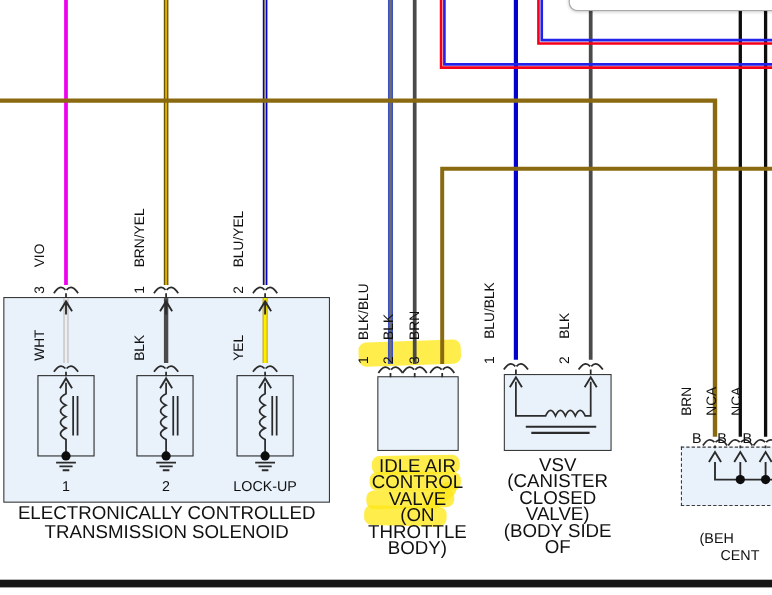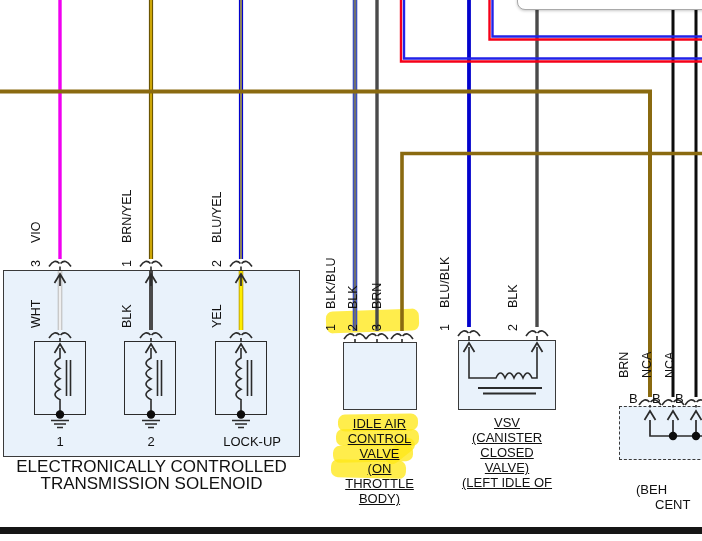--- a/index.html
+++ b/index.html
@@ -11,21 +11,21 @@
   .innerbox{position:absolute;border:1.4px solid #2b2b2b;box-sizing:border-box;z-index:1;}
   .dashedbox{position:absolute;background:#e9f2fb;border:1.7px dashed #3a3a3a;box-sizing:border-box;z-index:1;}
   .hl{position:absolute;border-radius:7px;opacity:.78;z-index:2;}
   svg.wires{position:absolute;left:0;top:0;z-index:3;}
   .txt{position:absolute;z-index:4;font-size:13px;line-height:15px;white-space:nowrap;}
   .vlabel{
     position:absolute;z-index:4;font-size:12.5px;height:14px;line-height:14px;
     white-space:nowrap;transform:rotate(-90deg);transform-origin:0 100%;
   }
   .cap{position:absolute;z-index:4;text-align:center;font-size:17px;line-height:16.5px;}
-  .cap.small{font-size:13px;line-height:15px;text-decoration:underline;}
+  .cap.small{font-size:17px;line-height:15px;}
   .sub{position:absolute;z-index:4;text-align:center;font-size:13px;}
   .overlay-card{
     position:absolute;z-index:6;background:#ffffff;border:1px solid #a9a9a9;
     border-radius:8px;box-shadow:0 1px 3px rgba(0,0,0,.22);
   }
   .bottom-bar{position:absolute;z-index:5;background:#161616;}
 </style>
 </head>
 <body>
 
@@ -203,40 +203,40 @@
 
   <div class="vlabel" style="left:631px;top:364px;">BRN</div>
   <div class="vlabel" style="left:654px;top:364px;">NCA</div>
   <div class="vlabel" style="left:677px;top:364px;">NCA</div>
   <div class="txt" style="left:629px;top:391px;">B</div>
   <div class="txt" style="left:652px;top:391px;">B</div>
   <div class="txt" style="left:675px;top:391px;">B</div>
 
   <div class="sub" style="left:40px;top:434px;width:40px;">1</div>
   <div class="sub" style="left:131px;top:434px;width:40px;">2</div>
-  <div class="sub" style="left:201px;top:434px;width:80px;text-align:right;">LOCK-UP</div>
+  <div class="sub" style="left:201px;top:434px;width:80px;">LOCK-UP</div>
 
   <div class="cap" style="left:3px;top:459px;width:297px;">
     <div>ELECTRONICALLY CONTROLLED</div>
     <div>TRANSMISSION SOLENOID</div>
   </div>
   <div class="cap small" style="left:329px;top:416px;width:101px;">
     <div>IDLE AIR</div>
     <div>CONTROL</div>
     <div>VALVE</div>
     <div>(ON</div>
     <div>THROTTLE</div>
     <div>BODY)</div>
   </div>
   <div class="cap small" style="left:447px;top:415px;width:120px;">
     <div>VSV</div>
     <div>(CANISTER</div>
     <div>CLOSED</div>
     <div>VALVE)</div>
-    <div>(LEFT IDLE OF</div>
+    <div>(BODY SIDE OF</div>
   </div>
   <div class="txt" style="left:636px;top:482px;">(BEH</div>
   <div class="txt" style="left:655px;top:497px;">CENT</div>
 
   <div class="overlay-card" style="left:517px;top:-11px;width:200px;height:19px;"></div>
 
   <div class="bottom-bar" style="left: 0px; top: 527px; width: 702px; height: 7px; background: rgb(22, 22, 22);"></div>
 
 </div>
 

